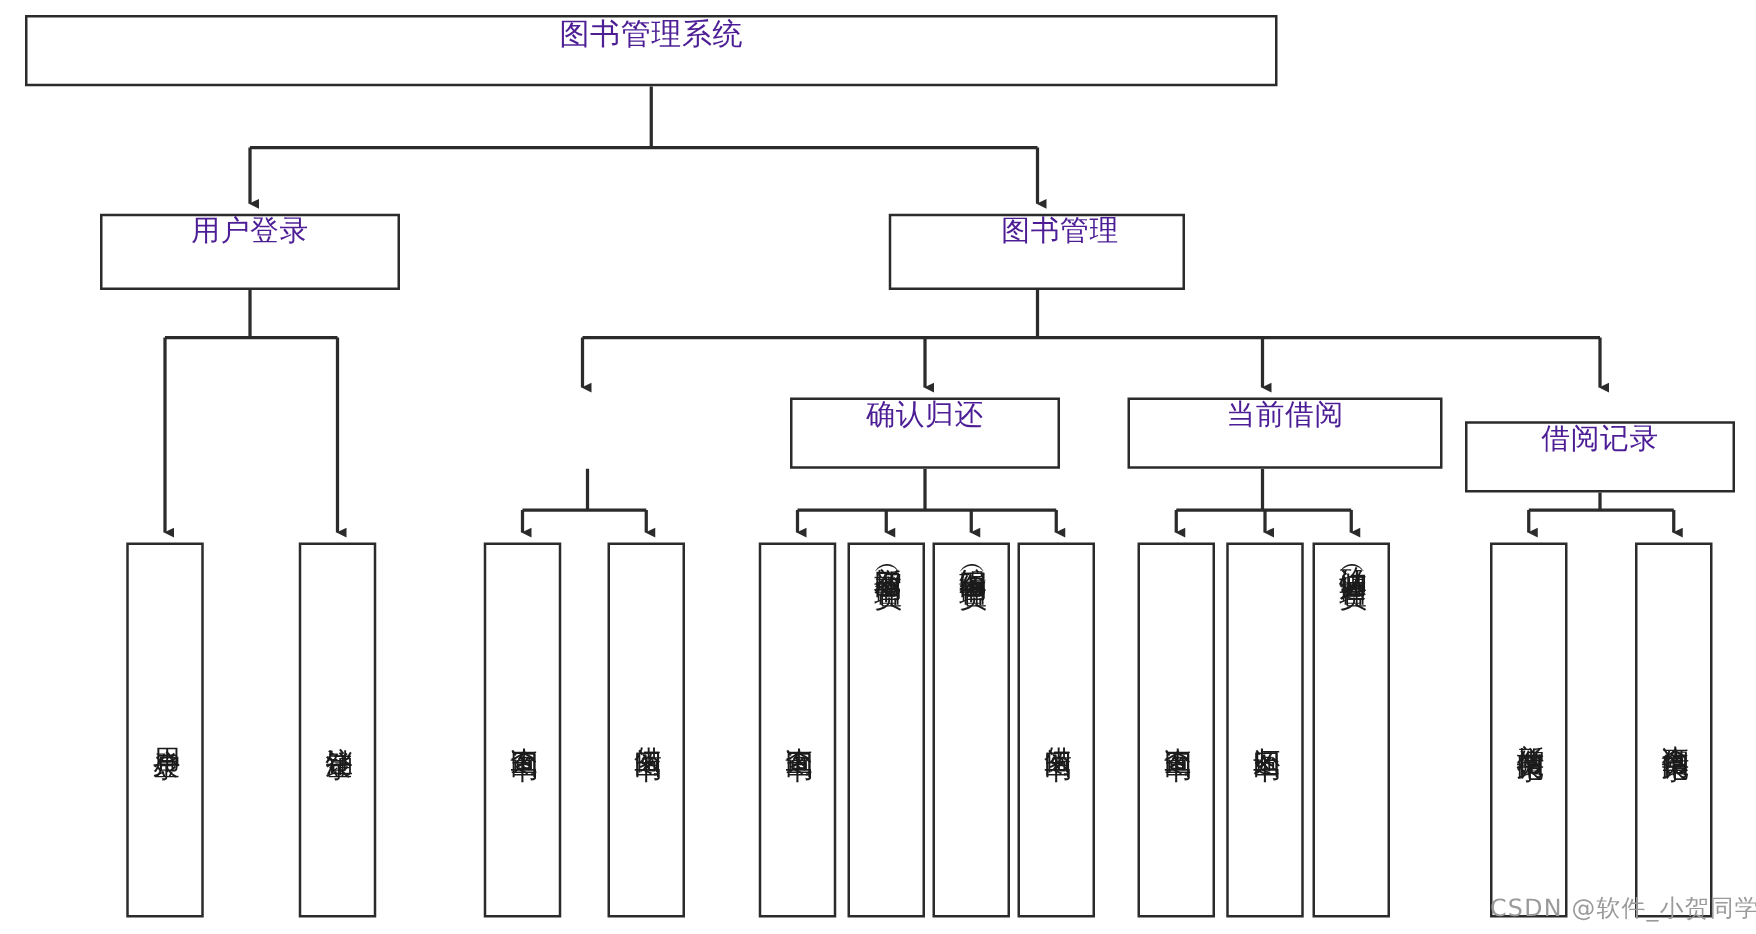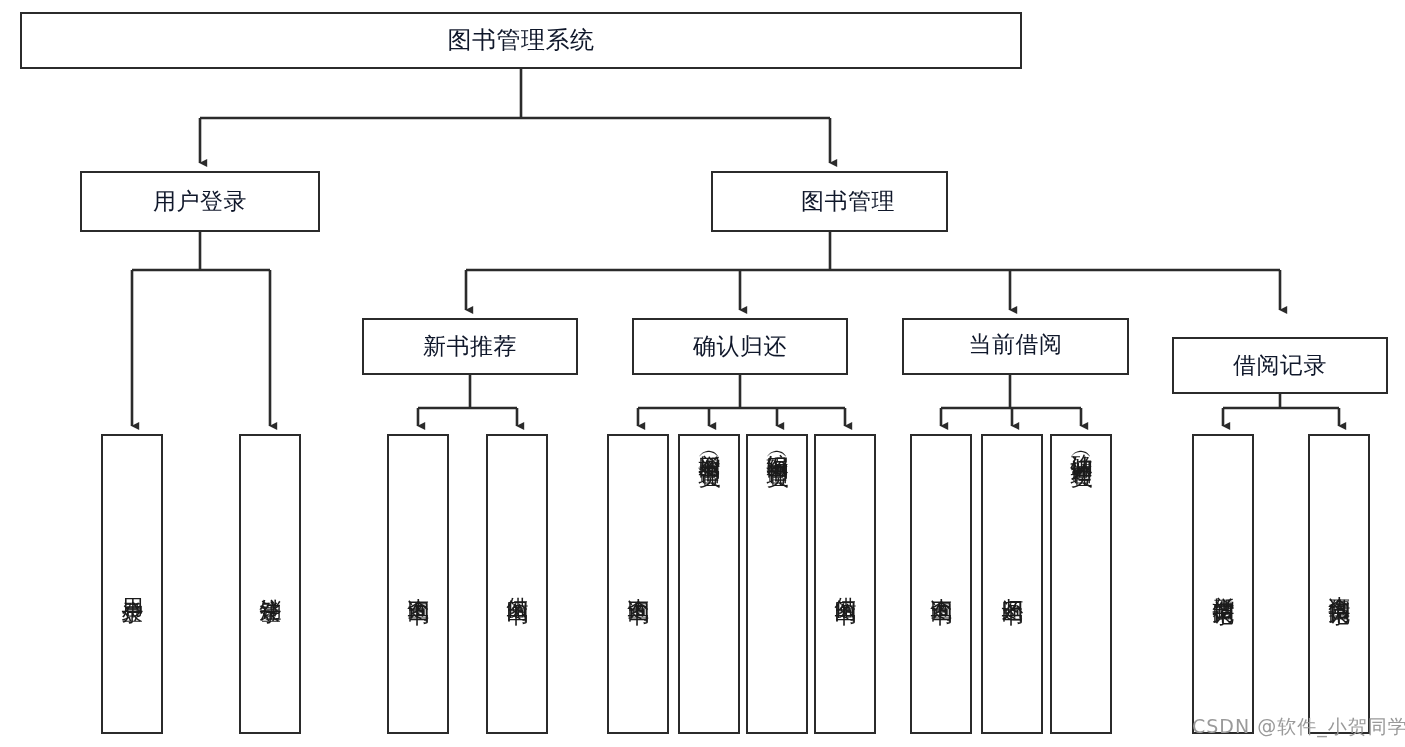--- a/index.html
+++ b/index.html
@@ -24,23 +24,22 @@
     width: 1405px;
     height: 747px;
     pointer-events: none;
   }
   .node {
     position: absolute;
     box-sizing: border-box;
     border: 2.5px solid #2b2b2b;
     background: #ffffff;
     display: flex;
-    align-items: center;
     justify-content: center;
-    color: #0f172a;
+    color: #4c1d95;
   }
   .node-label {
     font-size: 23px;
     line-height: 1.1;
     letter-spacing: 0.5px;
     white-space: nowrap;
   }
   .node.root .node-label { font-size: 24px; }
 
   .leaf {
@@ -132,27 +131,24 @@
     <span class="node-label">图书管理系统</span>
   </div>
 
   <div class="node" id="n-l2-0" style="left: 80px; top: 171px; width: 240px; height: 61px;">
     <span class="node-label">用户登录</span>
   </div>
   <div class="node" id="n-l2-1" style="left: 711px; top: 171px; width: 237px; height: 61px; padding-left: 37px;">
     <span class="node-label">图书管理</span>
   </div>
 
-  <div class="node" id="n-l3-0" style="left: 362px; top: 318px; width: 216px; height: 57px;">
-    <span class="node-label">新书推荐</span>
-  </div>
   <div class="node" id="n-l3-1" style="left: 632px; top: 318px; width: 216px; height: 57px;">
     <span class="node-label">确认归还</span>
   </div>
-  <div class="node" id="n-l3-2" style="left: 902px; top: 318px; width: 227px; height: 57px; font-family: Liberation Mono, monospace;">
+  <div class="node" id="n-l3-2" style="left: 902px; top: 318px; width: 252px; height: 57px;">
     <span class="node-label">当前借阅</span>
   </div>
   <div class="node" id="n-l3-3" style="left: 1172px; top: 337px; width: 216px; height: 57px;">
     <span class="node-label">借阅记录</span>
   </div>
 
   <div class="leaf" id="n-leaf-0" style="left: 101px; top: 434px; width: 62px; height: 300px;">
     <span class="leaf-label">用户登录</span>
   </div>
   <div class="leaf" id="n-leaf-1" style="left: 239px; top: 434px; width: 62px; height: 300px;">

